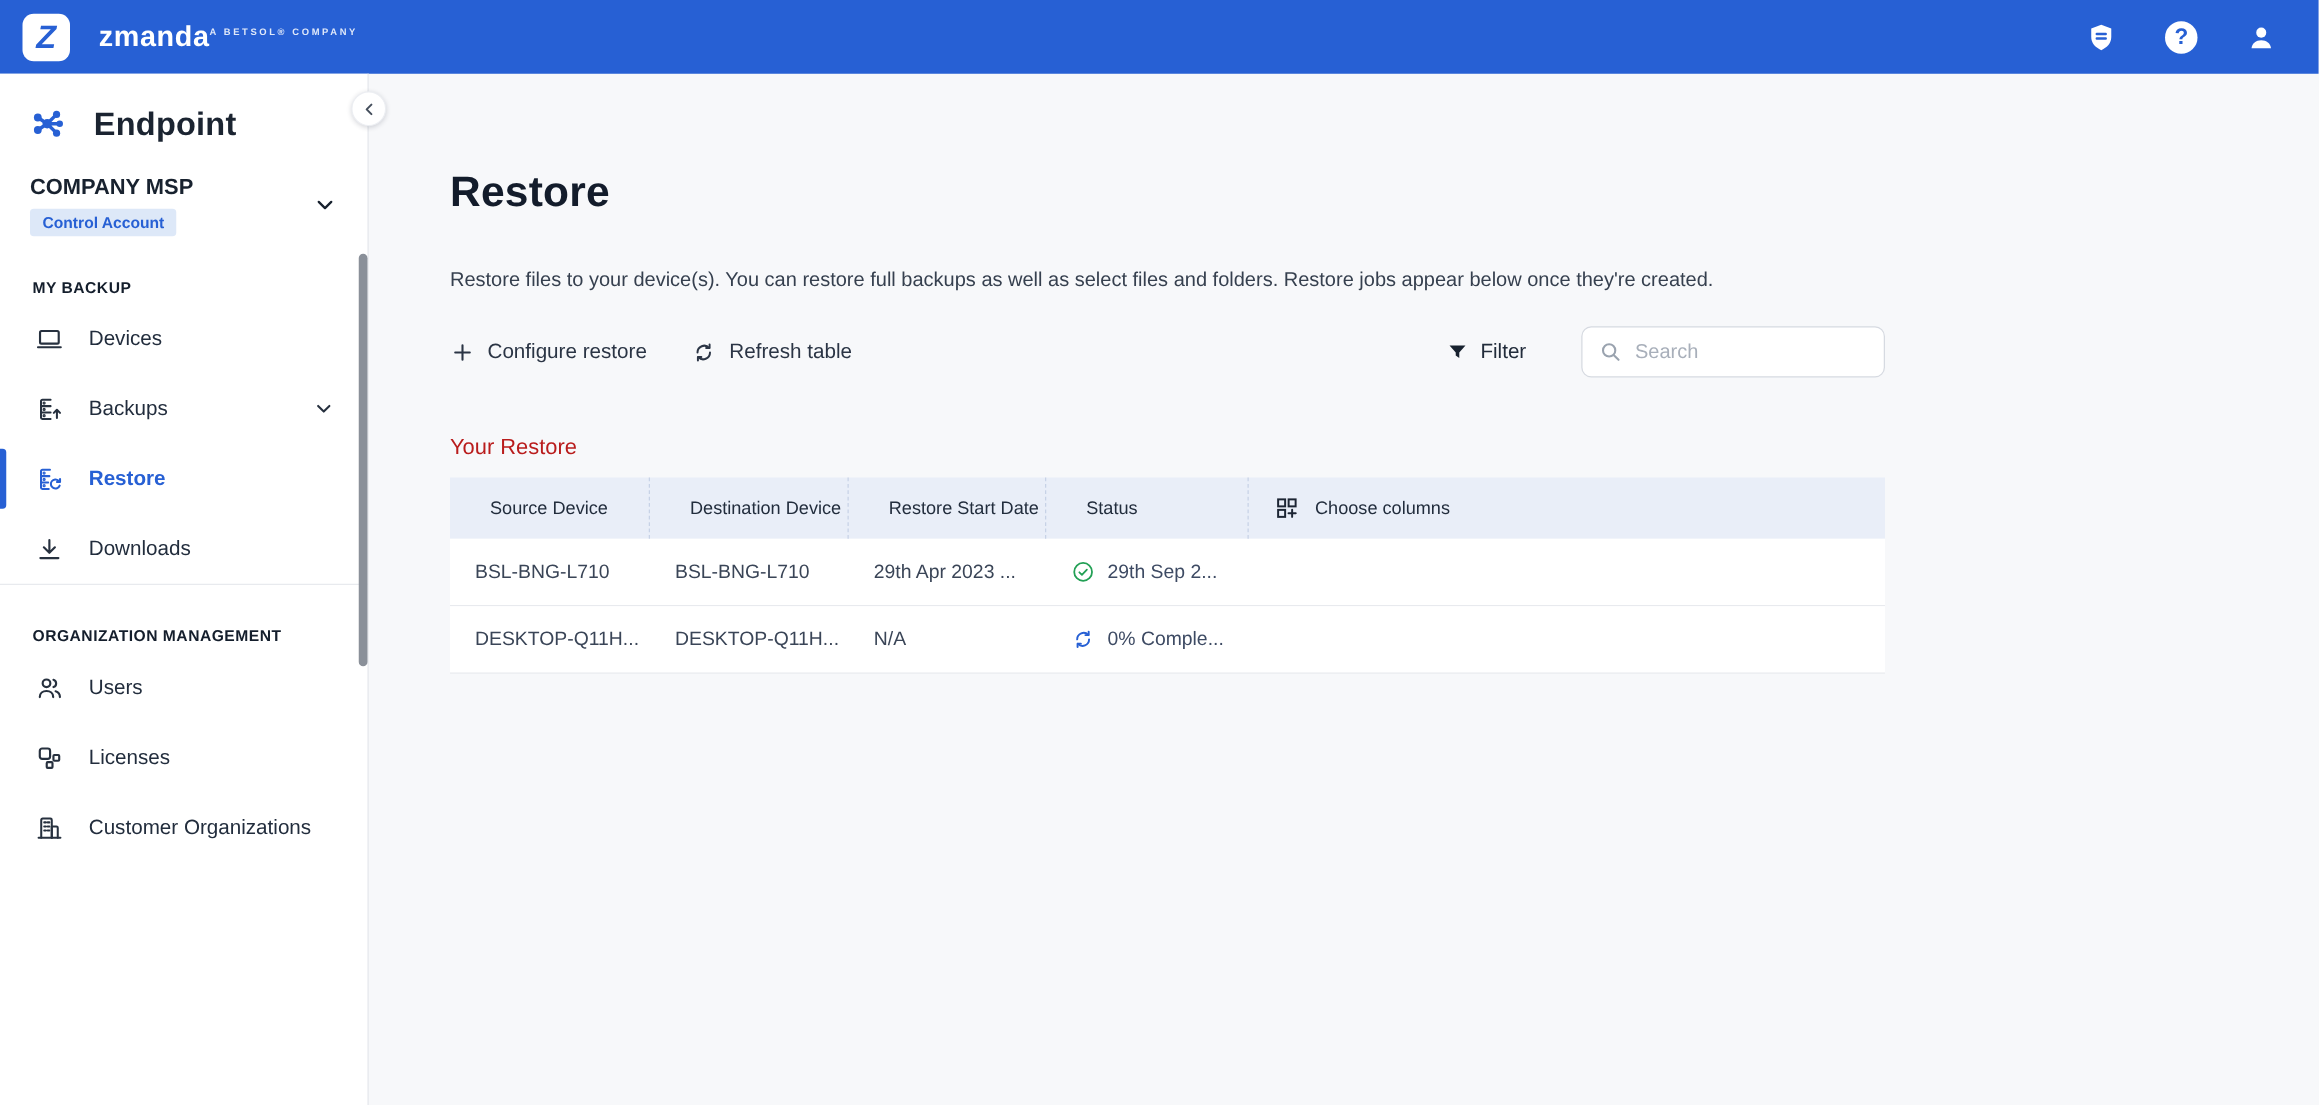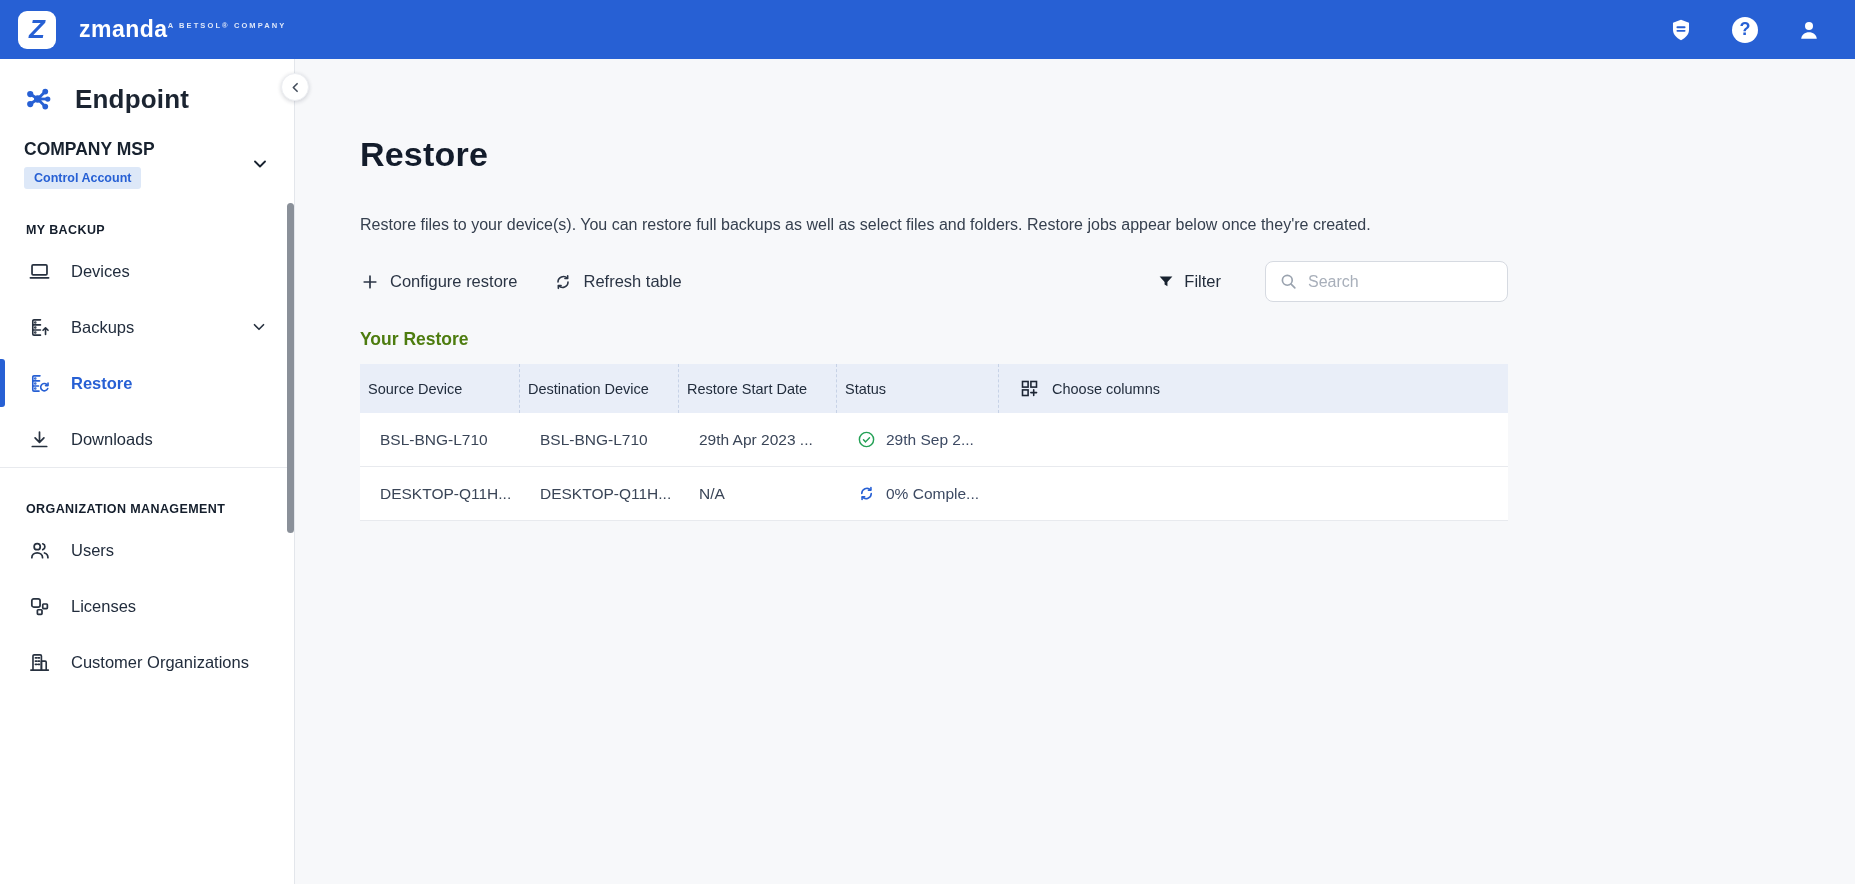--- a/index.html
+++ b/index.html
@@ -102,27 +102,27 @@
     border:1px solid #d6dae1; border-radius:8px;
     display:flex; align-items:center; padding:0 12px 0 13px;
   }
   .search-box .search-icon{ width:19px; height:19px; color:#9aa3af; flex:none; }
   .search-box input{
     border:none; outline:none; background:transparent; margin-left:10px;
     font-size:16px; color:#333d4d; width:100%; font-family:inherit;
   }
   .search-box input::placeholder{ color:#a8afba; }
 
-  .section-title{ margin-top:27px; font-size:17.5px; font-weight:700; color:#4d7c0f; }
+  .section-title{ margin-top:45px; font-size:17.5px; font-weight:400; color:#b91c1c; }
 
   
   .table{ margin-top:14px; width:1148px; }
   .thead{ display:flex; background:#e9eef8; height:49px; }
   .th{
-    display:flex; align-items:center; padding-left:8px;
+    display:flex; align-items:center; padding-left:32px;
     font-size:14.5px; font-weight:500; color:#222d3d;
   }
   .th.sep{ border-right:1px dashed #c7d2e6; }
   .col-source{ width:160px; flex:none; }
   .col-dest{ width:159px; flex:none; }
   .col-start{ width:158px; flex:none; }
   .col-status{ width:162px; flex:none; }
   .col-choose{ flex:1; }
   .choose-cols{ display:flex; align-items:center; gap:12px; cursor:pointer; background:none; border:none; font-family:inherit; font-size:14.5px; color:#222d3d; padding-left:20px; }
   .choose-cols .btn-icon{ width:21px; height:21px; color:#1c2534; }

